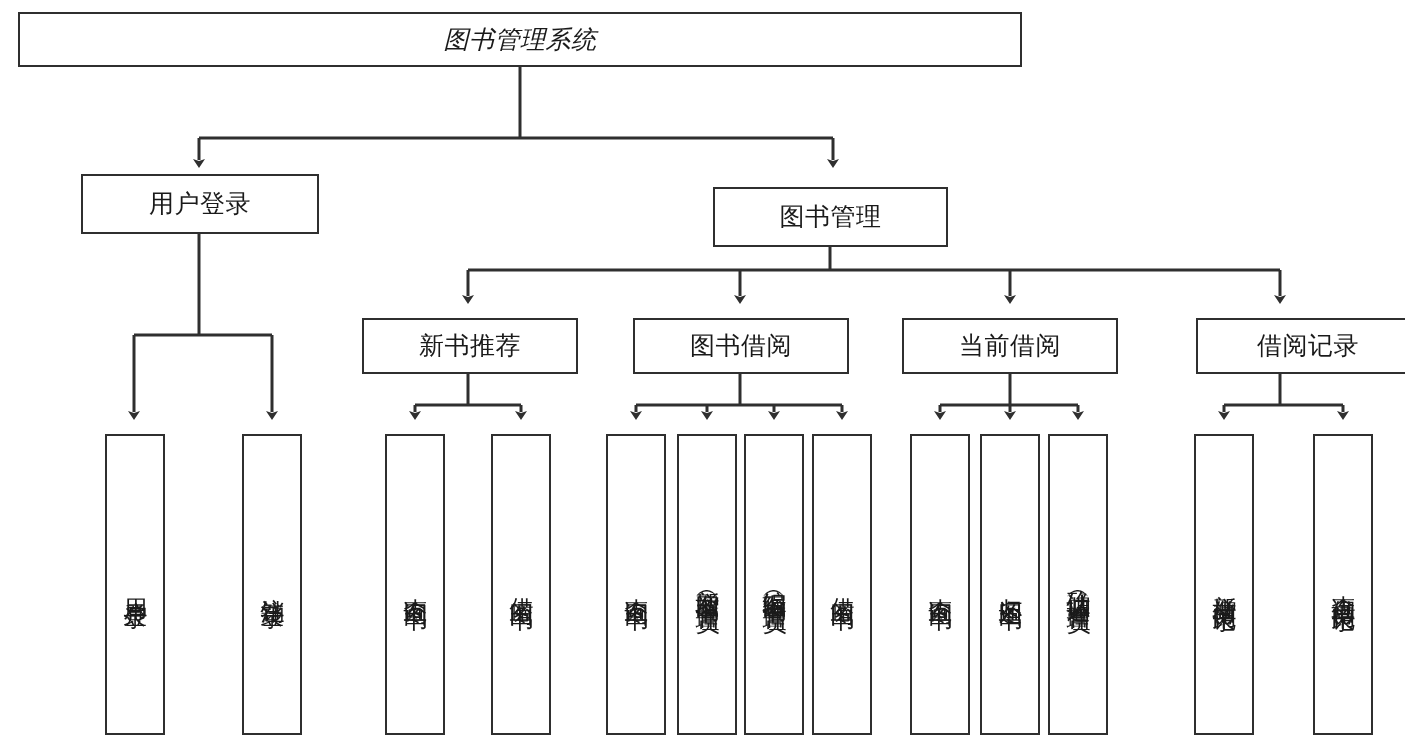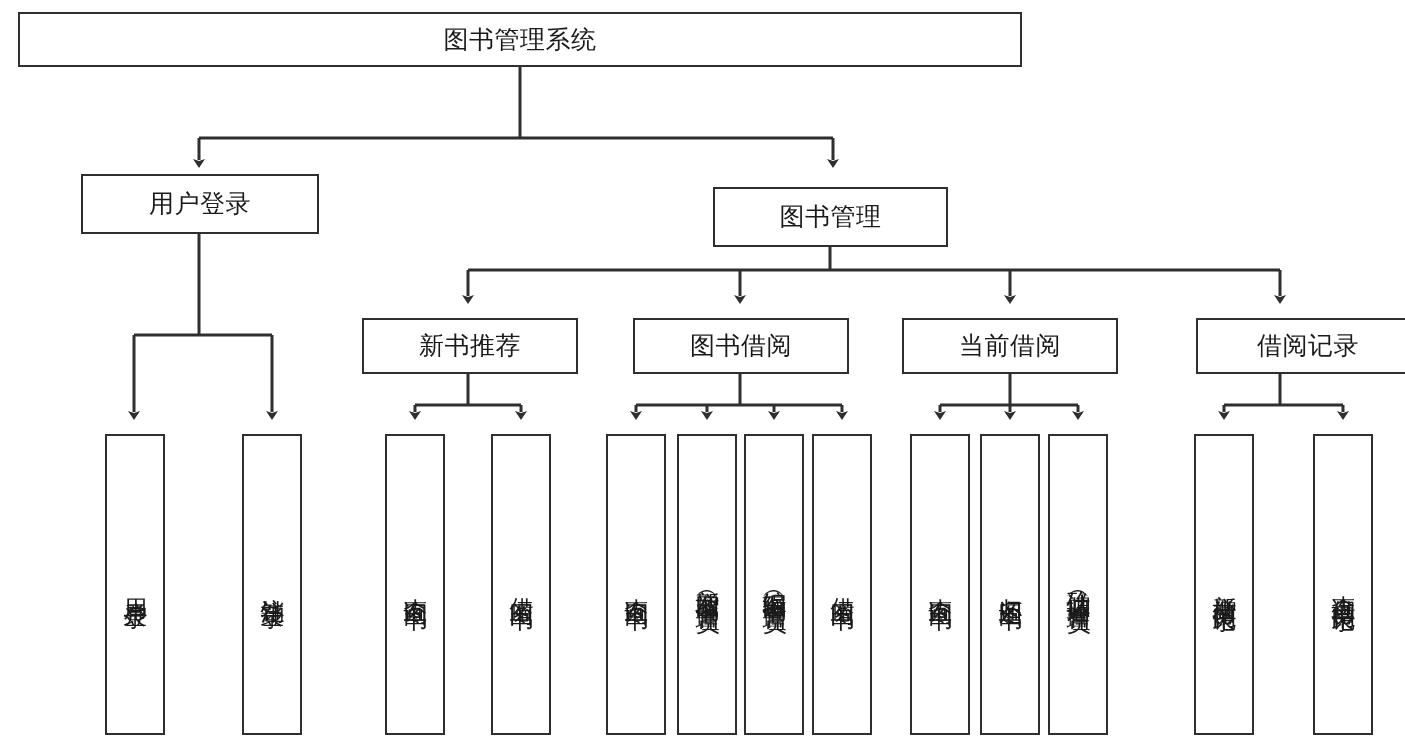--- a/index.html
+++ b/index.html
@@ -42,20 +42,21 @@
     line-height: 1.18;
     white-space: nowrap;
   }
   
   .node.horiz .lbl {
     font-size: 25px;
     letter-spacing: 0.5px;
   }
   .node.root .lbl {
     font-size: 25px;
+    font-style: italic;
   }
   
   .node.vert {
     align-items: center;
     justify-content: center;
   }
   .node.vert .lbl {
     writing-mode: vertical-rl;
     text-orientation: upright;
     font-size: 24px;

